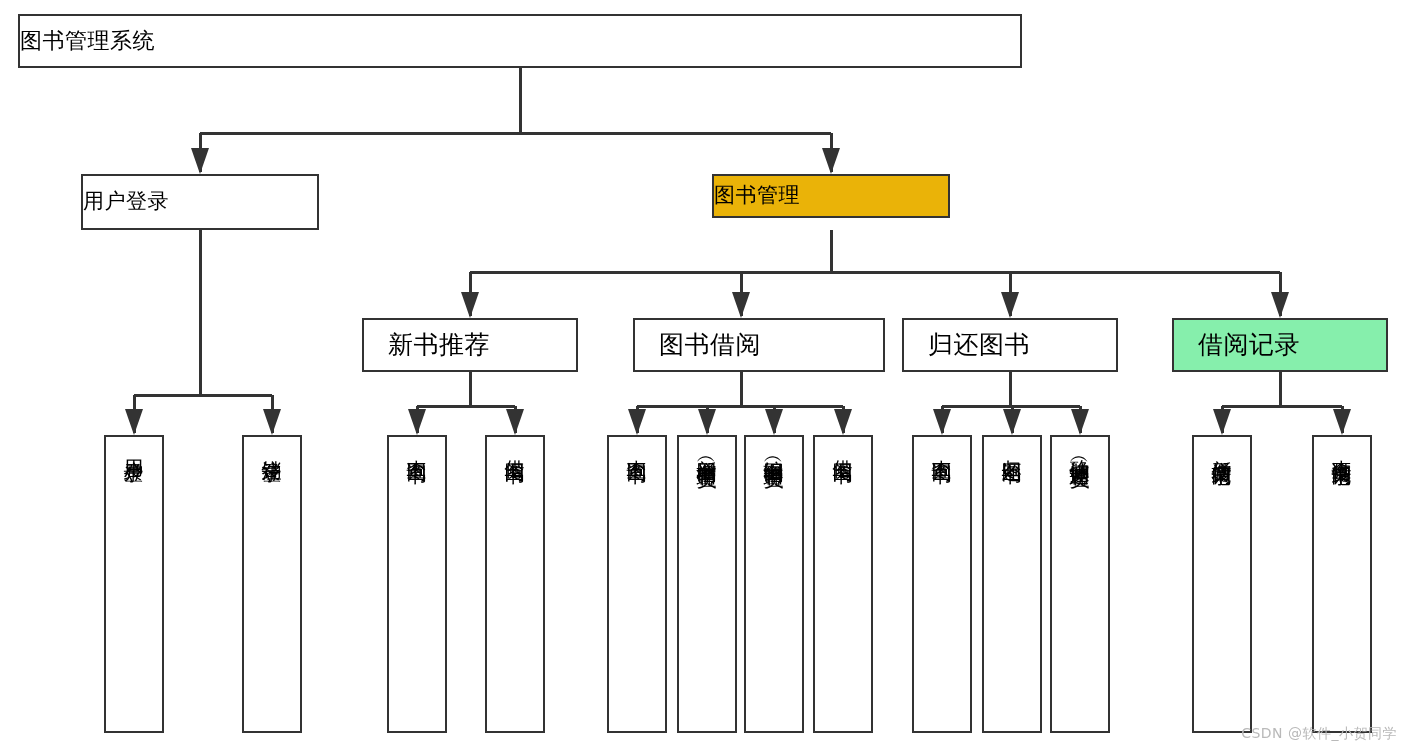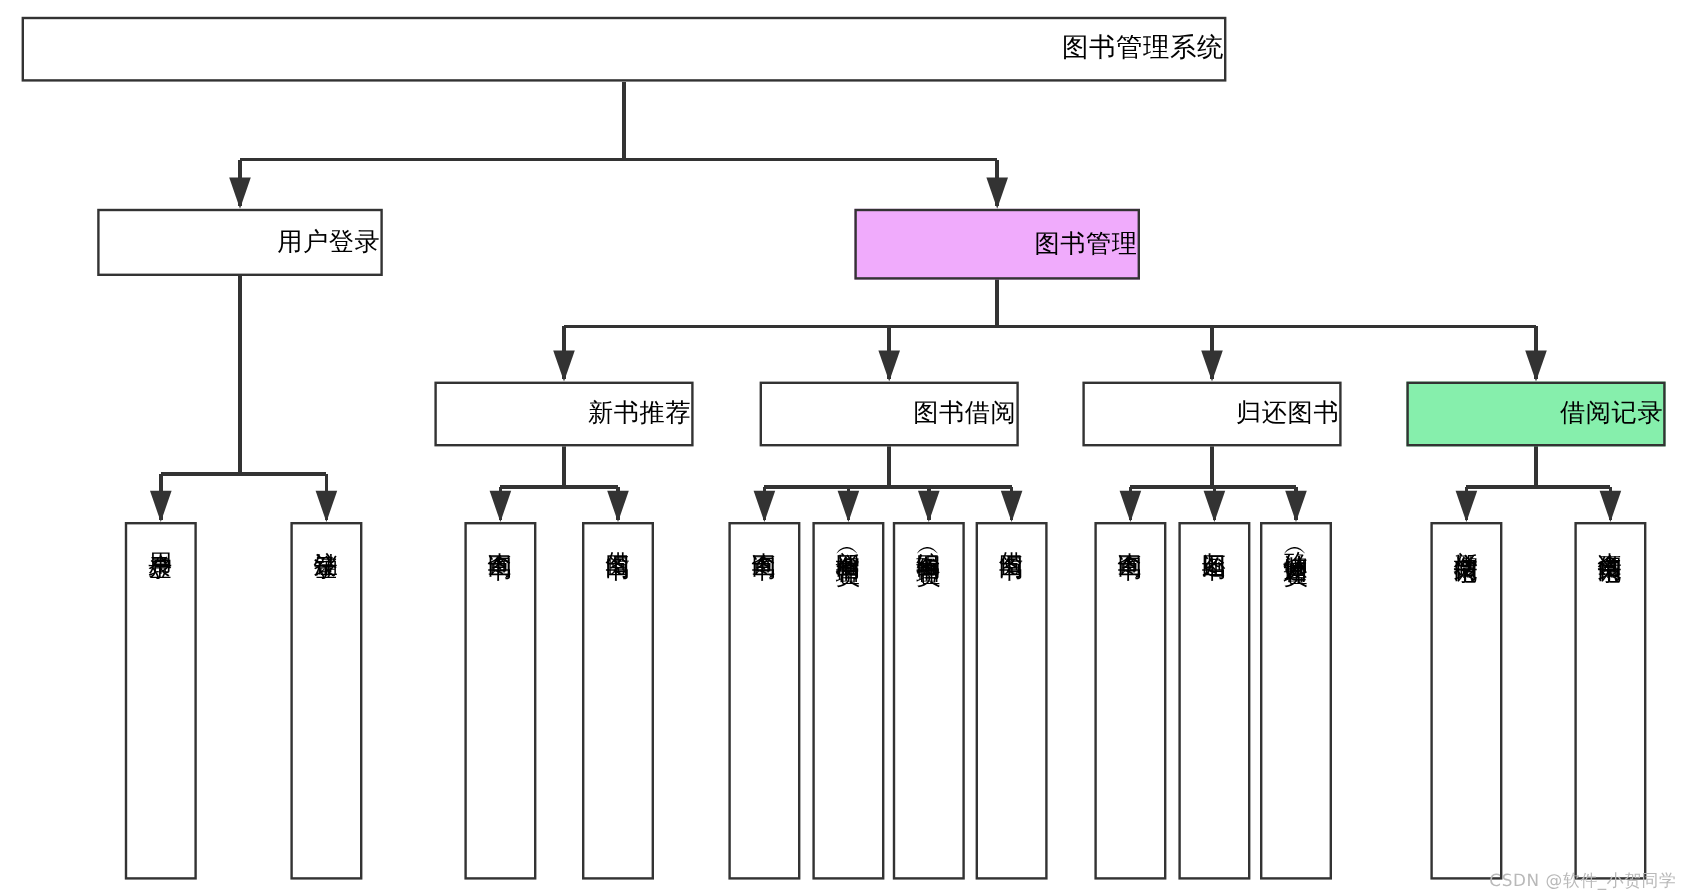--- a/index.html
+++ b/index.html
@@ -27,21 +27,21 @@
     height: 747px;
     pointer-events: none;
   }
   .node {
     position: absolute;
     box-sizing: border-box;
     background: #ffffff;
     border: 2px solid #333333;
     display: flex;
     align-items: center;
-    justify-content: flex-end;
+    justify-content: flex-start;
     overflow: hidden;
   }
   .node-label {
     font-size: 21px;
     line-height: 1.12;
     color: #000000;
     letter-spacing: 0.5px;
     white-space: nowrap;
     text-align: center;
   }
@@ -54,21 +54,21 @@
   .node.vertical .node-label {
     writing-mode: vertical-rl;
     text-orientation: upright;
     white-space: nowrap;
     font-size: 20px;
     letter-spacing: 1.5px;
     line-height: 1;
   }
   .node.root .node-label { font-size: 22px; }
   .node.level2 .node-label { font-size: 21px; }
-  .node.level3 .node-label { font-size: 21px; }
+  .node.level3 .node-label { font-size: 25px; margin-left: 24px; }
 
   #watermark {
     position: absolute;
     right: 8px;
     bottom: 4px;
     font-size: 14px;
     color: #b9b9b9;
     letter-spacing: 0.5px;
     white-space: nowrap;
     user-select: none;
@@ -134,27 +134,27 @@
       <polygon points="1333,409 1351,409 1342,435" fill="#333333"></polygon>
     </svg>
 
   <div id="nodes-layer">
       <div class="node level1 root" style="left: 18px; top: 14px; width: 1004px; height: 54px; border-color: rgb(51, 51, 51); background: rgb(255, 255, 255);">
         <span class="node-label">图书管理系统</span>
       </div>
       <div class="node level2" style="left: 81px; top: 174px; width: 238px; height: 56px; border-color: rgb(51, 51, 51); background: rgb(255, 255, 255);">
         <span class="node-label">用户登录</span>
       </div>
-      <div class="node level2" style="left: 712px; top: 174px; width: 238px; height: 59px; border-color: rgb(51, 51, 51); background: #f0abfc;">
+      <div class="node level2" style="left: 712px; top: 174px; width: 238px; height: 44px; border-color: rgb(51, 51, 51); background: #eab308;">
         <span class="node-label">图书管理</span>
       </div>
       <div class="node level3" style="left: 362px; top: 318px; width: 216px; height: 54px; border-color: rgb(51, 51, 51); background: rgb(255, 255, 255);">
         <span class="node-label">新书推荐</span>
       </div>
-      <div class="node level3" style="left: 633px; top: 318px; width: 216px; height: 54px; border-color: rgb(51, 51, 51); background: rgb(255, 255, 255);">
+      <div class="node level3" style="left: 633px; top: 318px; width: 252px; height: 54px; border-color: rgb(51, 51, 51); background: rgb(255, 255, 255);">
         <span class="node-label">图书借阅</span>
       </div>
       <div class="node level3" style="left: 902px; top: 318px; width: 216px; height: 54px; border-color: rgb(51, 51, 51); background: rgb(255, 255, 255);">
         <span class="node-label">归还图书</span>
       </div>
       <div class="node level3" style="left: 1172px; top: 318px; width: 216px; height: 54px; border-color: rgb(51, 51, 51); background: #86efac;">
         <span class="node-label">借阅记录</span>
       </div>
       <div class="node level4 vertical" style="left: 104px; top: 435px; width: 60px; height: 298px; border-color: rgb(51, 51, 51); background: rgb(255, 255, 255);">
         <span class="node-label">用户登录</span>

